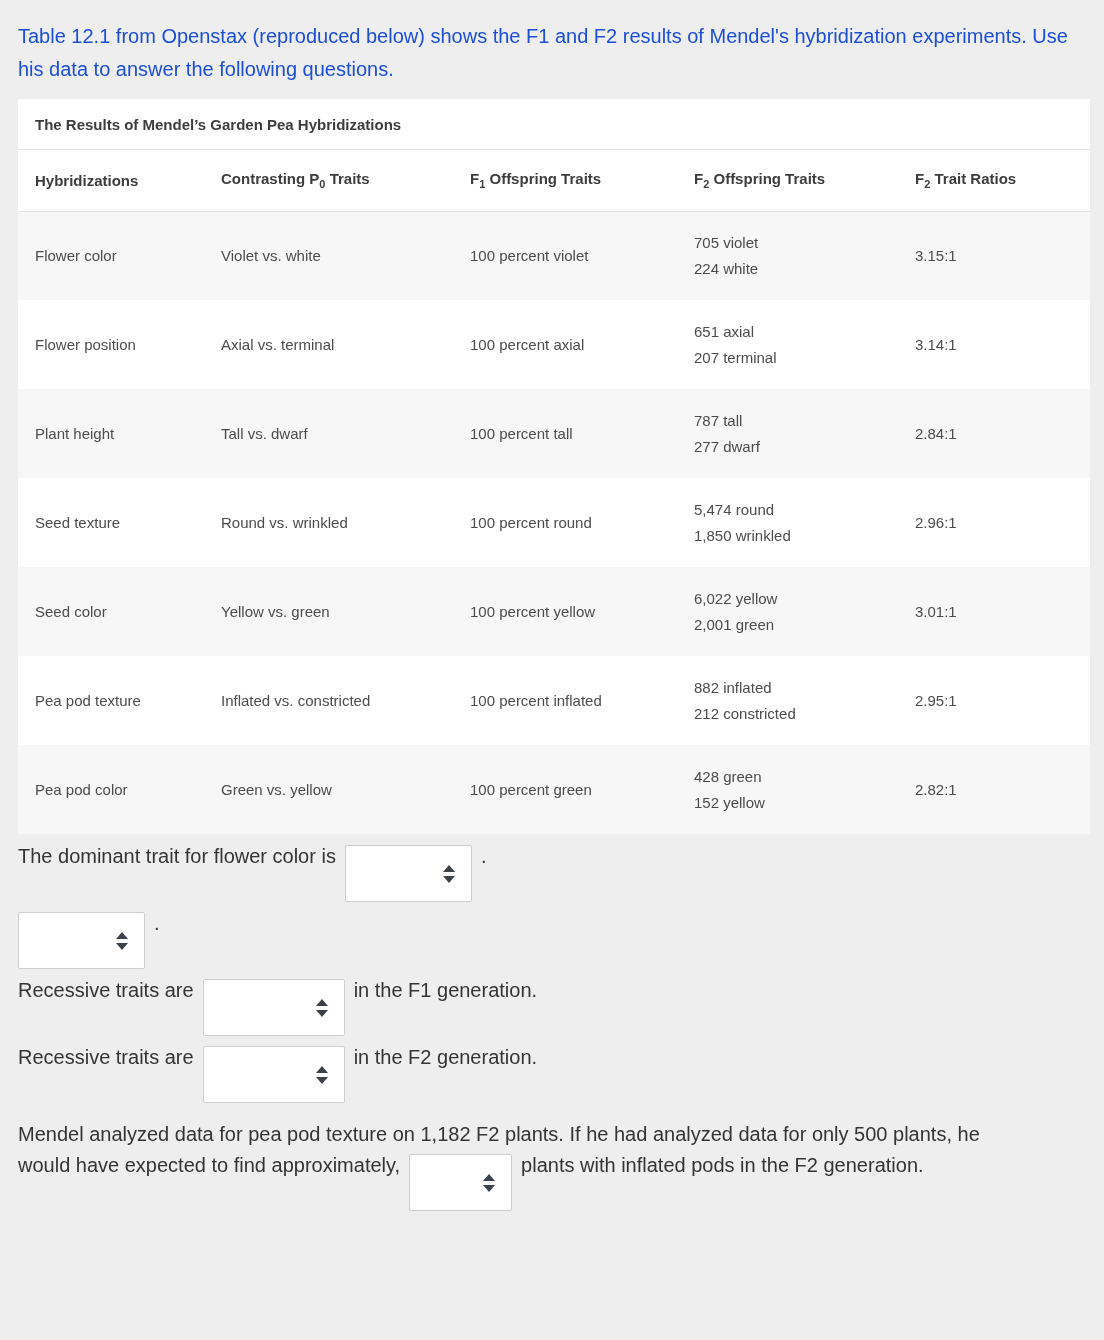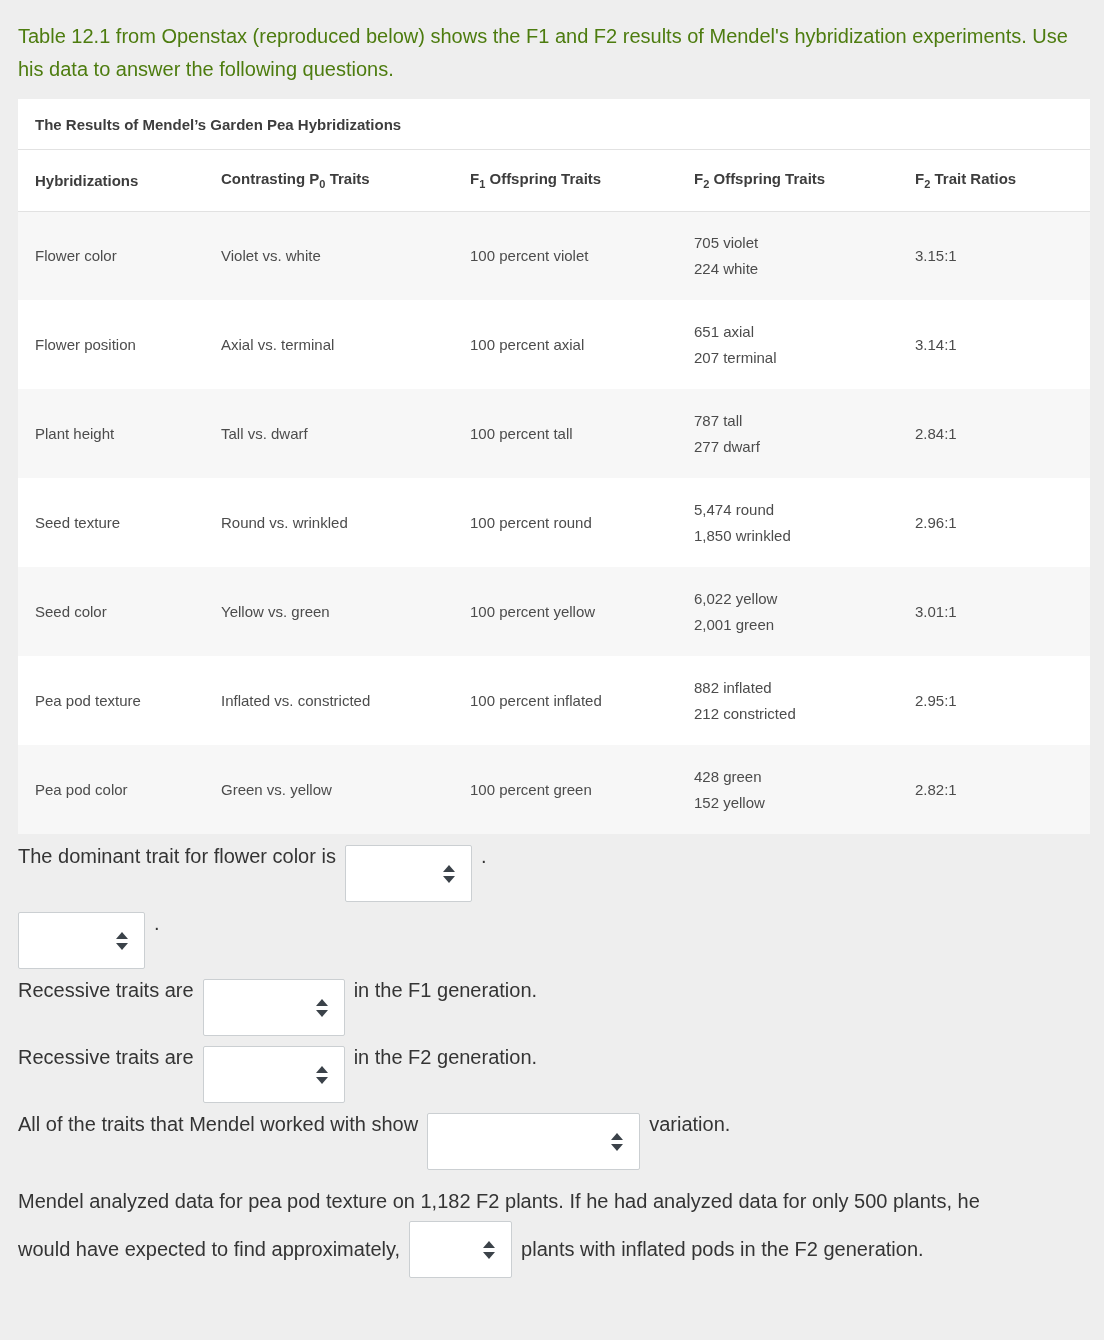--- a/index.html
+++ b/index.html
@@ -8,21 +8,21 @@
     background: #eeeeee;
     font-family: "Liberation Sans", "DejaVu Sans", sans-serif;
     min-height: 1340px;
   }
   .page { padding: 20px 14px 40px 18px; }
 
   
   .intro {
     font-size: 20px;
     line-height: 33px;
-    color: #4d7c0f;
+    color: #1d4ed8;
     margin-bottom: 13px;
     max-width: 1072px;
   }
 
   
   .panel {
     background: #ffffff;
     width: 1072px;
     margin-bottom: 11px;
   }
@@ -96,21 +96,20 @@
   }
   .w127 { width: 127px; }
   .w142 { width: 142px; }
   .w213 { width: 213px; }
   .w103 { width: 103px; }
 
   .question-multiline { margin-bottom: 10px; font-size: 20px; color: #343434; }
   .q-line1 { line-height: 33px; padding-top: 5px; }
   .q-line2 {
     display: flex;
-    align-items: center;
     gap: 9px;
     min-height: 57px;
     margin-top: 3px;
   }
 </style>
 </head>
 <body>
 
 <div class="page">
 
@@ -260,33 +259,20 @@
         <span class="select-arrow">
           <svg width="14" height="20" viewBox="0 0 14 20">
               <polygon points="7,1 13,8 1,8" fill="#3b4249"></polygon>
               <polygon points="7,19 1,12 13,12" fill="#3b4249"></polygon>
             </svg>
         </span>
       </div>
       <span>in the F2 generation.</span>
     </div>
 
-    <div class="question">
-      <span>All of the traits that Mendel worked with show</span>
-      <div class="select-box w213" role="combobox">
-        <span class="select-value"></span>
-        <span class="select-arrow">
-          <svg width="14" height="20" viewBox="0 0 14 20">
-              <polygon points="7,1 13,8 1,8" fill="#3b4249"></polygon>
-              <polygon points="7,19 1,12 13,12" fill="#3b4249"></polygon>
-            </svg>
-        </span>
-      </div>
-      <span>variation.</span>
-    </div>
 
     <div class="question-multiline">
       <div class="q-line1">Mendel analyzed data for pea pod texture on 1,182 F2 plants. If he had analyzed data for only 500 plants, he</div>
       <div class="q-line2">
         <span>would have expected to find approximately,</span>
         <div class="select-box w103" role="combobox">
           <span class="select-value"></span>
           <span class="select-arrow">
             <svg width="14" height="20" viewBox="0 0 14 20">
                 <polygon points="7,1 13,8 1,8" fill="#3b4249"></polygon>

